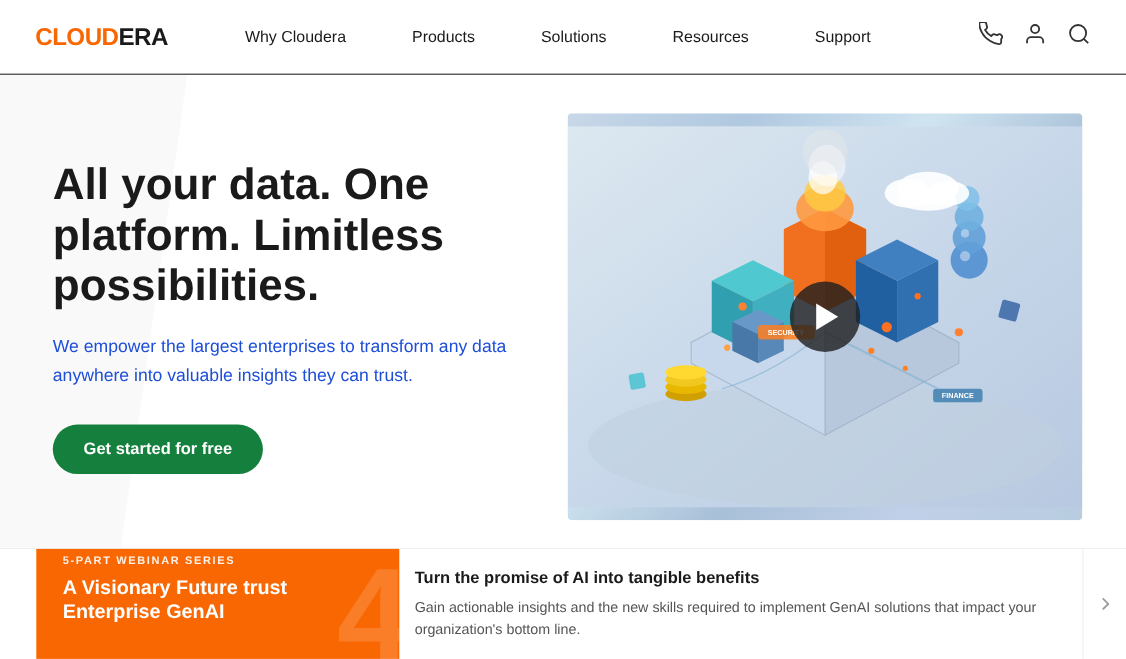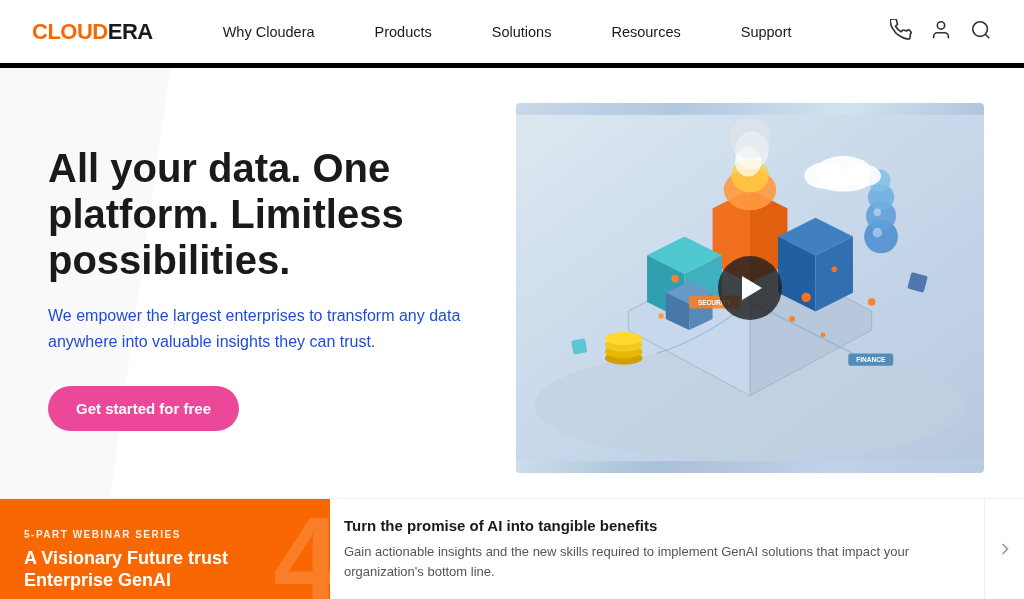--- a/index.html
+++ b/index.html
@@ -4,21 +4,21 @@
   <style>
     * { margin: 0; padding: 0; box-sizing: border-box; }
     body { font-family: 'Helvetica Neue', Arial, sans-serif; width: 1024px; height: 599px; overflow: hidden; background: #fff; }
 
     
     header {
       display: flex;
       align-items: center;
       height: 68px;
       padding: 0 32px;
-      border-bottom: 5px solid #000000;
+      border-bottom: 1px solid #000000;
       background: #fff;
     }
     .logo {
       font-size: 22px;
       font-weight: 900;
       letter-spacing: -0.5px;
       margin-right: 48px;
       flex-shrink: 0;
     }
     .logo span:first-child { color: #f96702; }
@@ -78,21 +78,21 @@
       margin-bottom: 20px;
     }
     .hero-subtitle {
       font-size: 16px;
       color: #1d4ed8;
       line-height: 1.6;
       max-width: 480px;
       margin-bottom: 32px;
     }
     .cta-button {
-      background: #ec4899;
+      background: #15803d;
       color: #fff;
       border: none;
       border-radius: 30px;
       padding: 14px 28px;
       font-size: 15px;
       font-weight: 700;
       cursor: pointer;
       white-space: nowrap;
     }
     .hero-image {
@@ -135,24 +135,25 @@
     
     .bottom-section {
       display: flex;
       align-items: stretch;
       height: 101px;
       border-top: 1px solid #eee;
     }
     .webinar-card {
       flex: 0 0 330px;
       background: #f96702;
-      padding: 30px 24px;
+      padding: 6px 24px;
       color: #fff;
       position: relative;
       overflow: hidden;
+      margin-left: 33px;
     }
     .webinar-label {
       font-size: 10px;
       font-weight: 700;
       letter-spacing: 1.5px;
       text-transform: uppercase;
       margin-bottom: 8px;
       opacity: 0.9;
     }
     .webinar-title {

